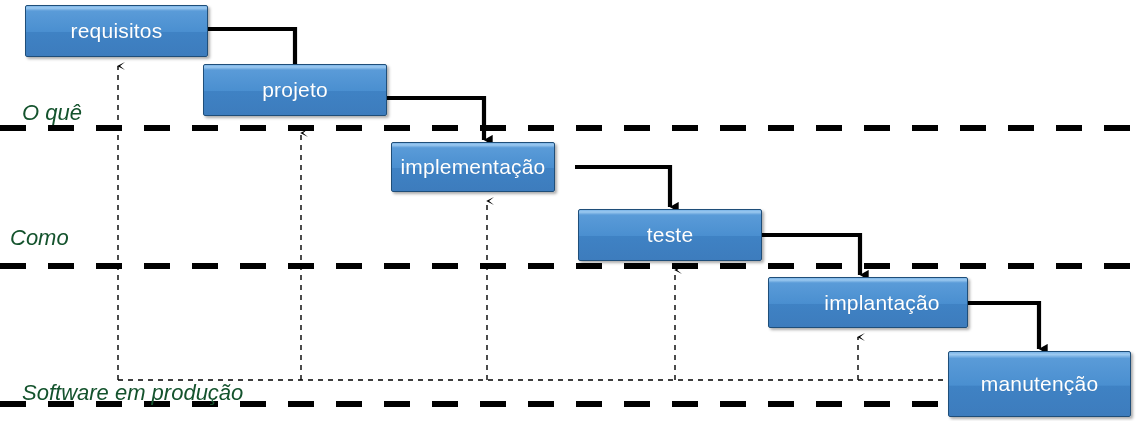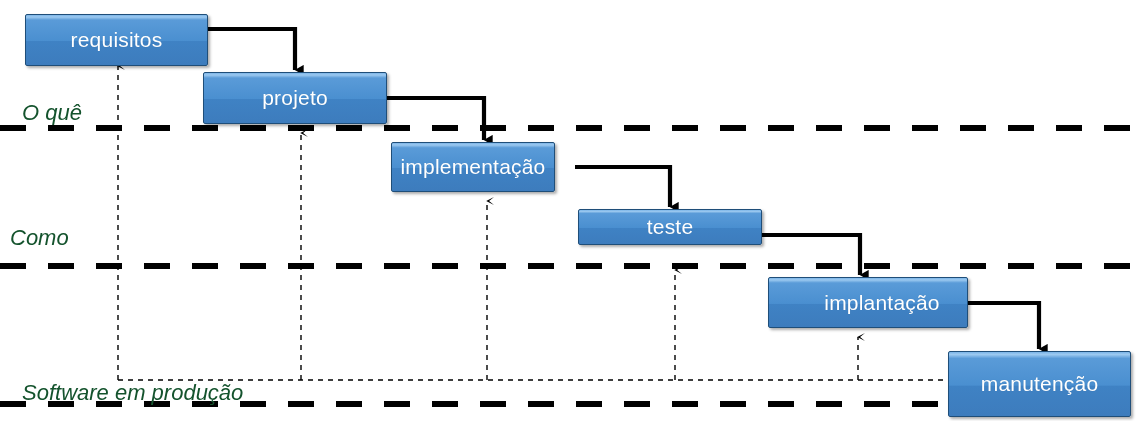--- a/index.html
+++ b/index.html
@@ -97,30 +97,30 @@
         <path d="M 952 303 L 1039 303 L 1039 349" fill="none" stroke="#000000" stroke-width="4.2" stroke-linejoin="miter" marker-end="url(#arrow-down)"></path>
       </g>
   </svg>
 
   <div id="zone-label-layer">
       <div class="zone-label" style="left: 22px; top: 100px;">O quê</div>
       <div class="zone-label" style="left: 10px; top: 225px;">Como</div>
       <div class="zone-label" style="left: 22px; top: 380px;">Software em produção</div>
     </div>
   <div id="box-layer">
-      <div class="phase-box" style="left: 25px; top: 14px; width: 183px; height: 52px;">
+      <div class="phase-box" style="left: 25px; top: 5px; width: 183px; height: 52px;">
         <span class="phase-label">requisitos</span>
       </div>
-      <div class="phase-box" style="left: 203px; top: 72px; width: 184px; height: 52px;">
+      <div class="phase-box" style="left: 203px; top: 64px; width: 184px; height: 52px;">
         <span class="phase-label">projeto</span>
       </div>
       <div class="phase-box" style="left: 391px; top: 142px; width: 164px; height: 50px;">
         <span class="phase-label">implementação</span>
       </div>
-      <div class="phase-box" style="left: 578px; top: 209px; width: 184px; height: 36px;">
+      <div class="phase-box" style="left: 578px; top: 209px; width: 184px; height: 52px;">
         <span class="phase-label">teste</span>
       </div>
       <div class="phase-box" style="left: 768px; top: 277px; width: 200px; height: 51px; padding-left: 28px;">
         <span class="phase-label">implantação</span>
       </div>
       <div class="phase-box" style="left: 948px; top: 351px; width: 183px; height: 66px;">
         <span class="phase-label">manutenção</span>
       </div>
     </div>
 

